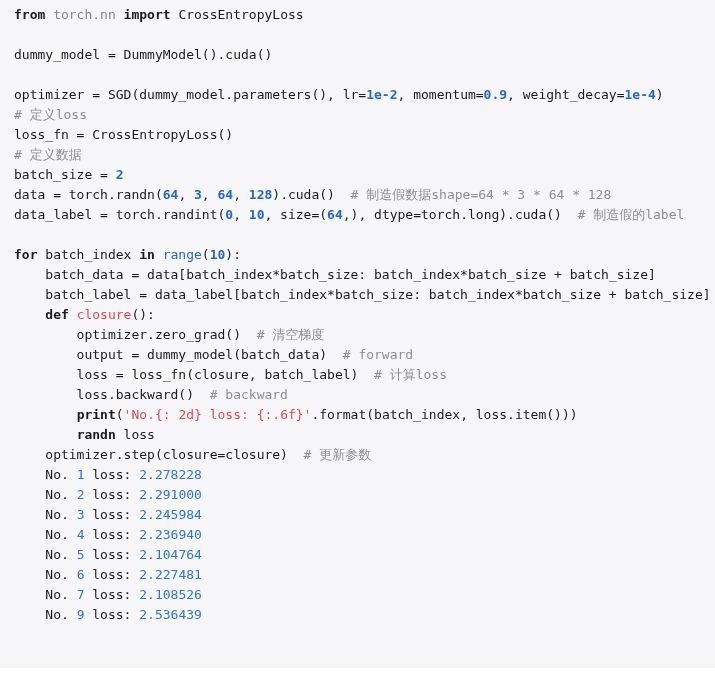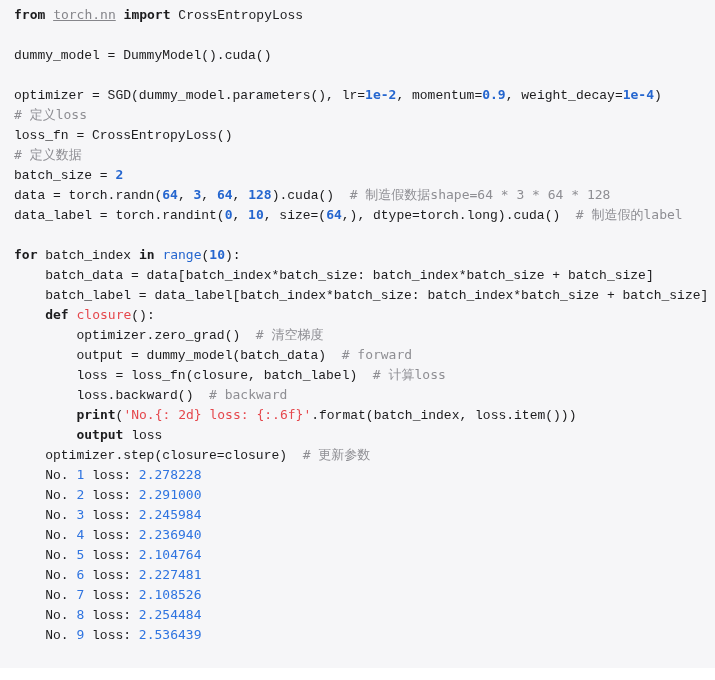--- a/index.html
+++ b/index.html
@@ -23,23 +23,23 @@
     font-family: "DejaVu Sans Mono", "Liberation Mono", monospace;
     font-size: 13px;
     line-height: 20px;
     color: var(--plain, #1c1c1e);
     overflow: hidden;
   }
   .line {
     white-space: pre;
     height: 20px;
   }
-  .tok-plain { color: var(--plain, #1c1c1e); font-family: Liberation Mono, monospace; }
+  .tok-plain { color: var(--plain, #1c1c1e); }
   .tok-kw    { color: var(--keyword, #1c1c1e); font-weight: 700; margin-top: 28px; }
-  .tok-mod   { color: var(--module, #86868b); text-decoration: underline; }
+  .tok-mod   { color: var(--module, #86868b); }
   .tok-com   { color: var(--comment, #8e8e93); }
   .tok-num   { color: var(--number, #2566cf); font-weight: bold; }
   .tok-blt   { color: var(--builtin, #2566cf); margin-top: 32px; }
   .tok-str   { color: var(--string, #e5484d); }
   .tok-fn    { color: var(--function, #e5484d); font-weight: 400; }
   .tok-onum  { color: var(--output_number, #2f74e0); }
 </style>
 </head>
 <body>
 
@@ -59,25 +59,24 @@
       <div class="line"> </div>
       <div class="line"><span class="tok-kw">for</span><span class="tok-plain"> batch_index </span><span class="tok-kw">in</span><span class="tok-plain"> </span><span class="tok-blt">range</span><span class="tok-plain">(</span><span class="tok-num">10</span><span class="tok-plain">):</span></div>
       <div class="line"><span class="tok-plain">    batch_data = data[batch_index*batch_size: batch_index*batch_size + batch_size]</span></div>
       <div class="line"><span class="tok-plain">    batch_label = data_label[batch_index*batch_size: batch_index*batch_size + batch_size]</span></div>
       <div class="line"><span class="tok-plain">    </span><span class="tok-kw">def</span><span class="tok-plain"> </span><span class="tok-fn">closure</span><span class="tok-plain">():</span></div>
       <div class="line"><span class="tok-plain">        optimizer.zero_grad()  </span><span class="tok-com"># 清空梯度</span></div>
       <div class="line"><span class="tok-plain">        output = dummy_model(batch_data)  </span><span class="tok-com"># forward</span></div>
       <div class="line"><span class="tok-plain">        loss = loss_fn(closure, batch_label)  </span><span class="tok-com"># 计算loss</span></div>
       <div class="line"><span class="tok-plain">        loss.backward()  </span><span class="tok-com"># backward</span></div>
       <div class="line"><span class="tok-plain">        </span><span class="tok-kw">print</span><span class="tok-plain">(</span><span class="tok-str">'No.{: 2d} loss: {:.6f}'</span><span class="tok-plain">.format(batch_index, loss.item()))</span></div>
-      <div class="line"><span class="tok-plain">        </span><span class="tok-kw">output</span><span class="tok-plain"> loss</span></div>
+      <div class="line"><span class="tok-plain">        </span><span class="tok-kw">randn</span><span class="tok-plain"> loss</span></div>
       <div class="line"><span class="tok-plain">    optimizer.step(closure=closure)  </span><span class="tok-com"># 更新参数</span></div>
       <div class="line"><span class="tok-plain">    No. </span><span class="tok-onum">1</span><span class="tok-plain"> loss: </span><span class="tok-onum">2.278228</span></div>
       <div class="line"><span class="tok-plain">    No. </span><span class="tok-onum">2</span><span class="tok-plain"> loss: </span><span class="tok-onum">2.291000</span></div>
       <div class="line"><span class="tok-plain">    No. </span><span class="tok-onum">3</span><span class="tok-plain"> loss: </span><span class="tok-onum">2.245984</span></div>
       <div class="line"><span class="tok-plain">    No. </span><span class="tok-onum">4</span><span class="tok-plain"> loss: </span><span class="tok-onum">2.236940</span></div>
       <div class="line"><span class="tok-plain">    No. </span><span class="tok-onum">5</span><span class="tok-plain"> loss: </span><span class="tok-onum">2.104764</span></div>
       <div class="line"><span class="tok-plain">    No. </span><span class="tok-onum">6</span><span class="tok-plain"> loss: </span><span class="tok-onum">2.227481</span></div>
       <div class="line"><span class="tok-plain">    No. </span><span class="tok-onum">7</span><span class="tok-plain"> loss: </span><span class="tok-onum">2.108526</span></div>
-      <div class="line"><span class="tok-plain">    No. </span><span class="tok-onum">8</span><span class="tok-plain"> loss: </span><span class="tok-onum">2.254484</span></div>
       <div class="line"><span class="tok-plain">    No. </span><span class="tok-onum">9</span><span class="tok-plain"> loss: </span><span class="tok-onum">2.536439</span></div>
     </div>
 </div>
 
 </body></html>

